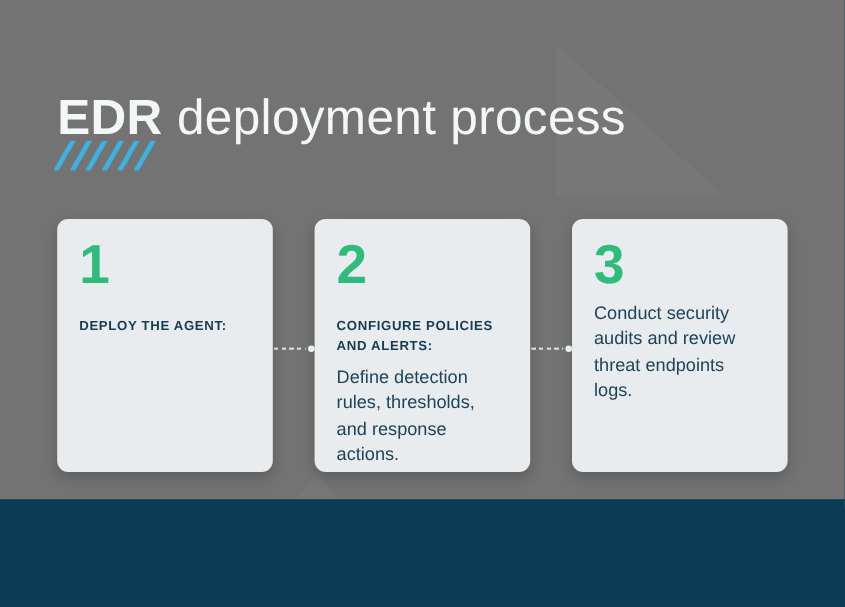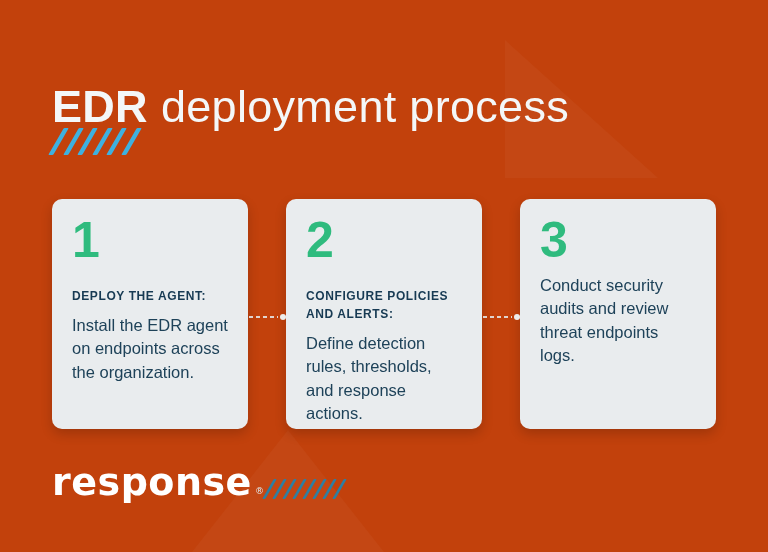--- a/index.html
+++ b/index.html
@@ -1,20 +1,20 @@
 <!DOCTYPE html>
 <html><head>
 <meta charset="utf-8">
 <style>
   html, body { margin: 0; padding: 0; background: #0b3c55; }
   .stage {
     position: relative;
     width: 768px;
-    height: 552px;
-    background: #c2410c;
+    height: 454px;
+    background: #737373;
     overflow: hidden;
     font-family: "Liberation Sans", sans-serif;
   }
 
   
   .tri { position: absolute; background: rgba(255,255,255,0.035); }
   .tri-top {
     left: 505px; top: 40px; width: 153px; height: 138px;
     clip-path: polygon(0 0, 0 100%, 100% 100%);
   }
@@ -111,21 +111,20 @@
       <span></span>
       <span></span>
       <span></span>
     </div>
 
   <div class="cards">
 
     <div class="card">
       <div class="num">1</div>
       <div class="heading">DEPLOY THE AGENT:</div>
-      <div class="body">Install the EDR agent on endpoints across the organization.</div>
     </div>
 
     <div class="card">
       <div class="num">2</div>
       <div class="heading">CONFIGURE POLICIES AND ALERTS:</div>
       <div class="body">Define detection rules, thresholds, and response actions.</div>
     </div>
 
     <div class="card">
       <div class="num">3</div>

